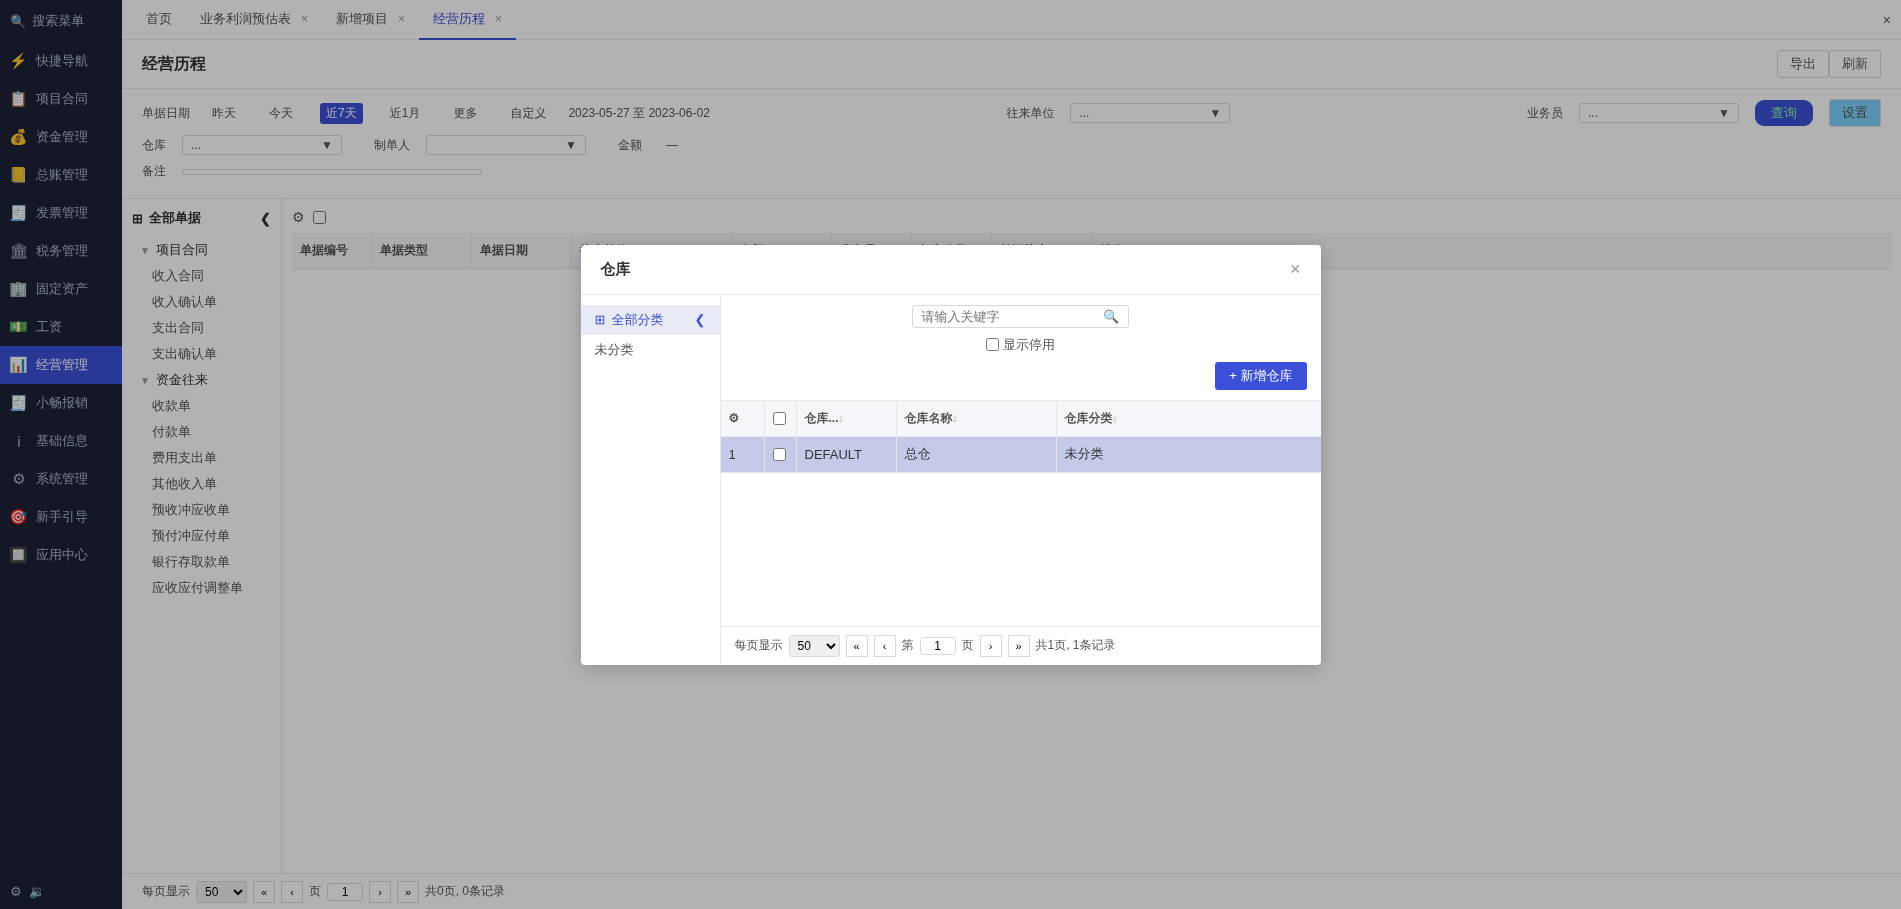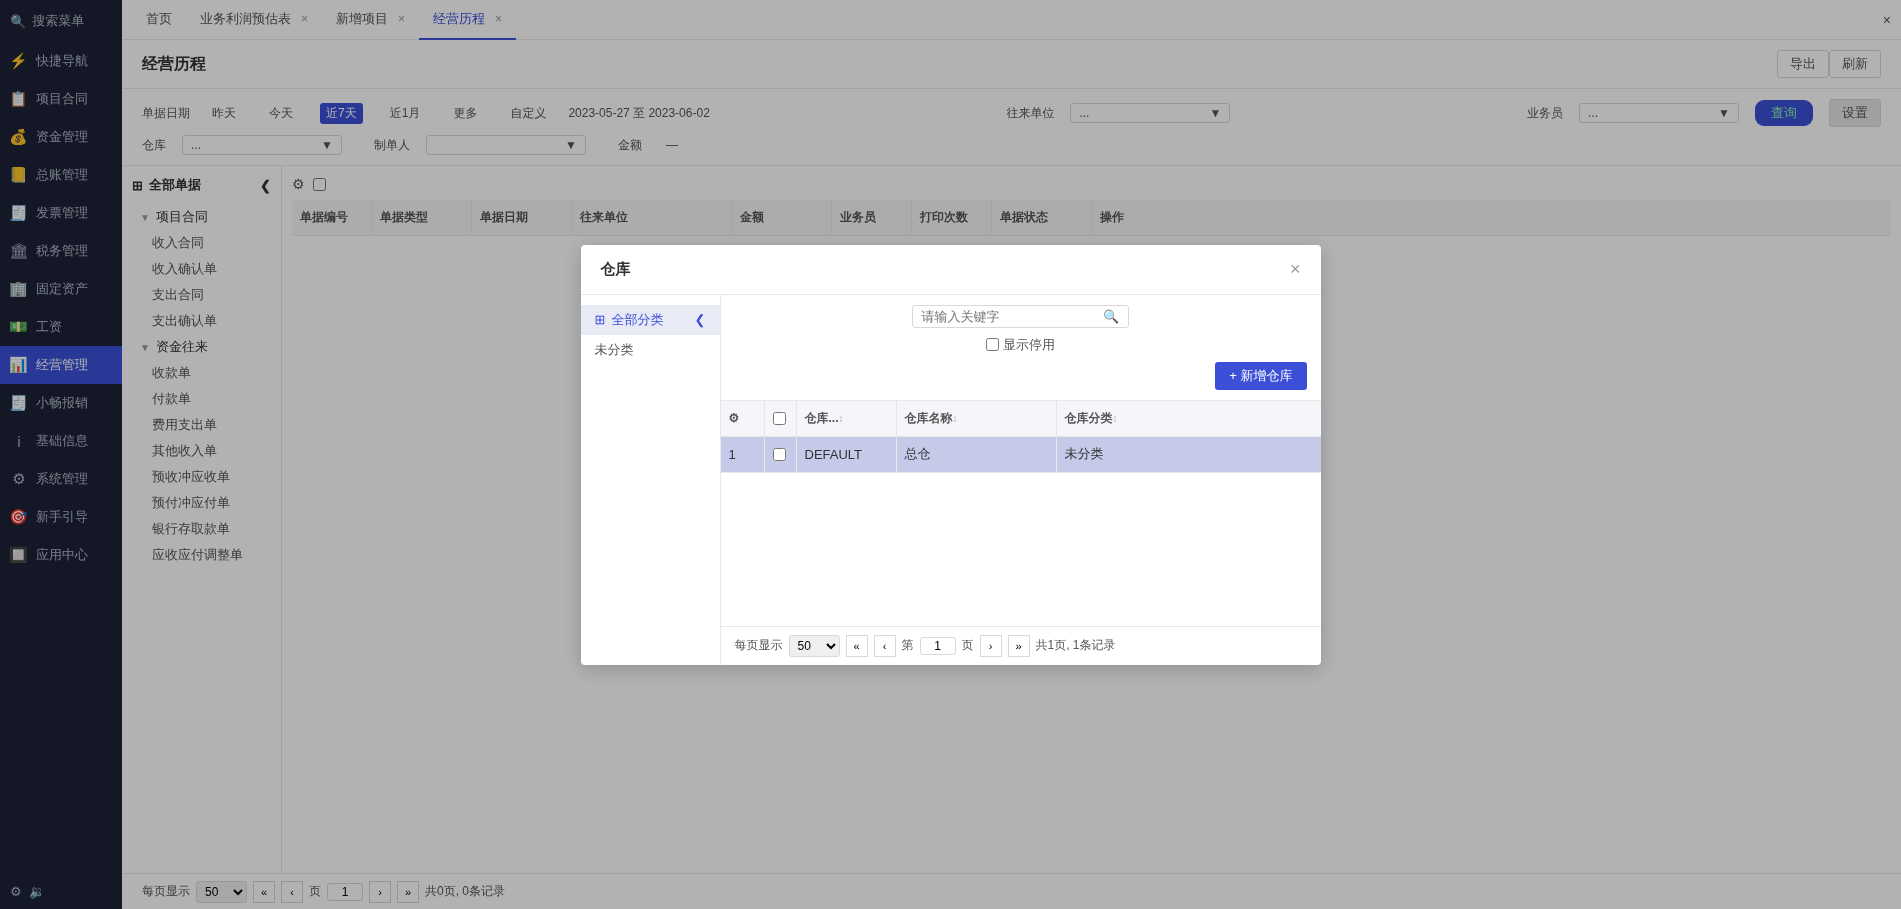--- a/index.html
+++ b/index.html
@@ -57,21 +57,21 @@
     .filter-area {
       background: #fff; padding: 10px 20px; border-bottom: 1px solid #e8e8e8;
     }
     .filter-row { display: flex; align-items: center; gap: 16px; margin-bottom: 8px; flex-wrap: wrap; }
     .filter-label { color: #555; font-size: 12px; white-space: nowrap; }
     .filter-btn { border: none; background: none; padding: 2px 6px; cursor: pointer; font-size: 12px; color: #555; }
     .filter-btn.active { background: #3b4fd8; color: #fff; border-radius: 3px; }
     .filter-date { font-size: 12px; color: #555; }
     .filter-select { border: 1px solid #d9d9d9; padding: 2px 8px; border-radius: 3px; font-size: 12px; color: #555; width: 160px; display: flex; align-items: center; justify-content: space-between; cursor: pointer; }
     .btn-query { background: #3b4fd8; color: #86efac; border: none; padding: 4px 16px; border-radius: 9px; cursor: pointer; font-size: 13px; }
-    .btn-settings { border: 1px solid #d9d9d9; background: #e5e5e5; padding: 4px 12px; border-radius: 3px; cursor: pointer; font-size: 13px; color: #555; }
+    .btn-settings { border: 1px solid #d9d9d9; background: #7dd3fc; padding: 4px 12px; border-radius: 3px; cursor: pointer; font-size: 13px; color: #555; }
 
     
     .filter-row2 { display: flex; align-items: center; gap: 16px; }
 
     
     .content-area {
       display: flex; flex: 1; overflow: hidden;
     }
     .left-panel {
       width: 160px; background: #fff; border-right: 1px solid #e8e8e8; padding: 10px;
@@ -335,20 +335,26 @@
         <span>...</span>
         <span>▼</span>
       </div>
       <span style="margin-left:16px;" class="filter-label">制单人</span>
       <div class="filter-select">
         <span></span>
           <span>▼</span>
       </div>
       <span style="margin-left:16px;" class="filter-label">金额</span>
       <span class="filter-label" style="padding-left:8px;">—</span>
+    </div>
+    <div class="filter-row" style="margin-top:8px;">
+      <span class="filter-label">备注</span>
+      <div class="filter-select" style="width:300px;">
+        <span></span>
+      </div>
     </div>
   </div>
 
   <div class="content-area">
 
     <div class="left-panel">
       <div class="left-panel-header">
         <span>⊞</span>
         <span>全部单据</span>
         <span style="margin-left:auto;">❮</span>

